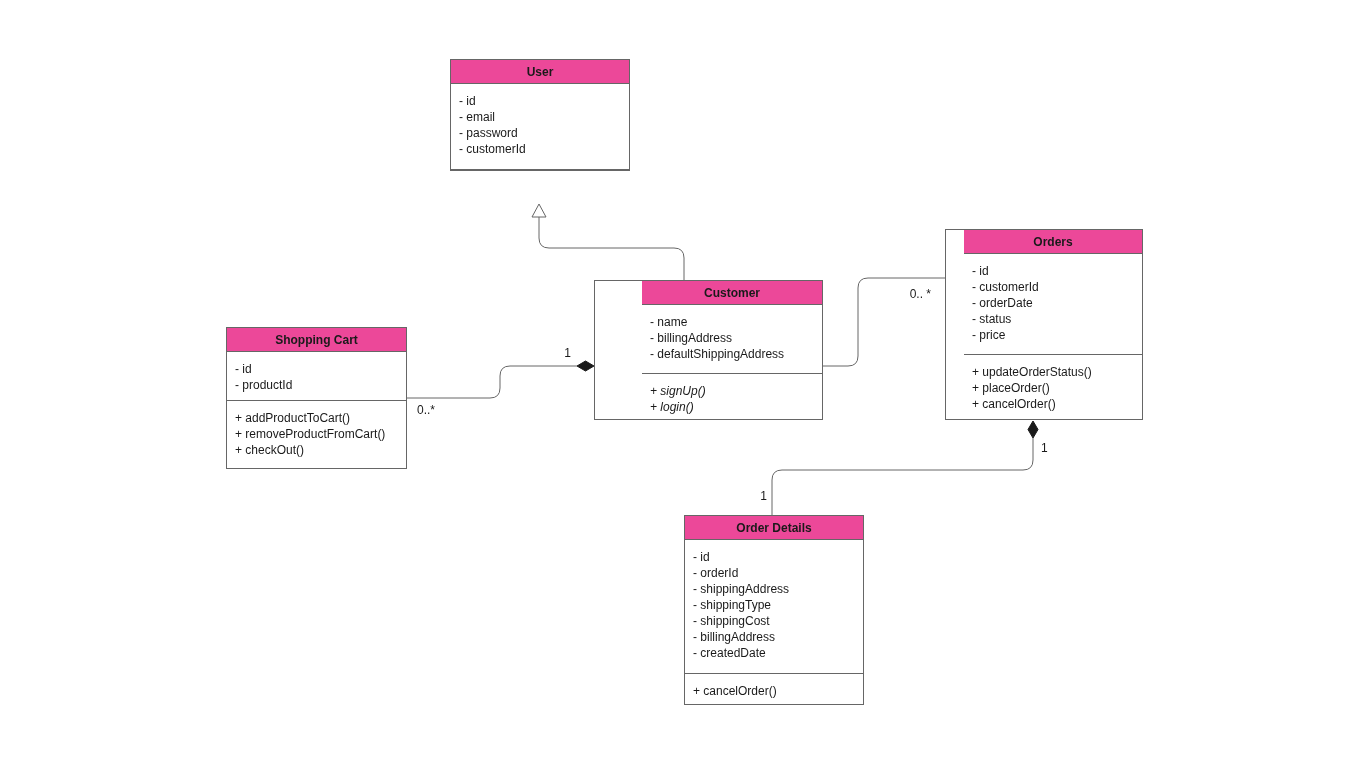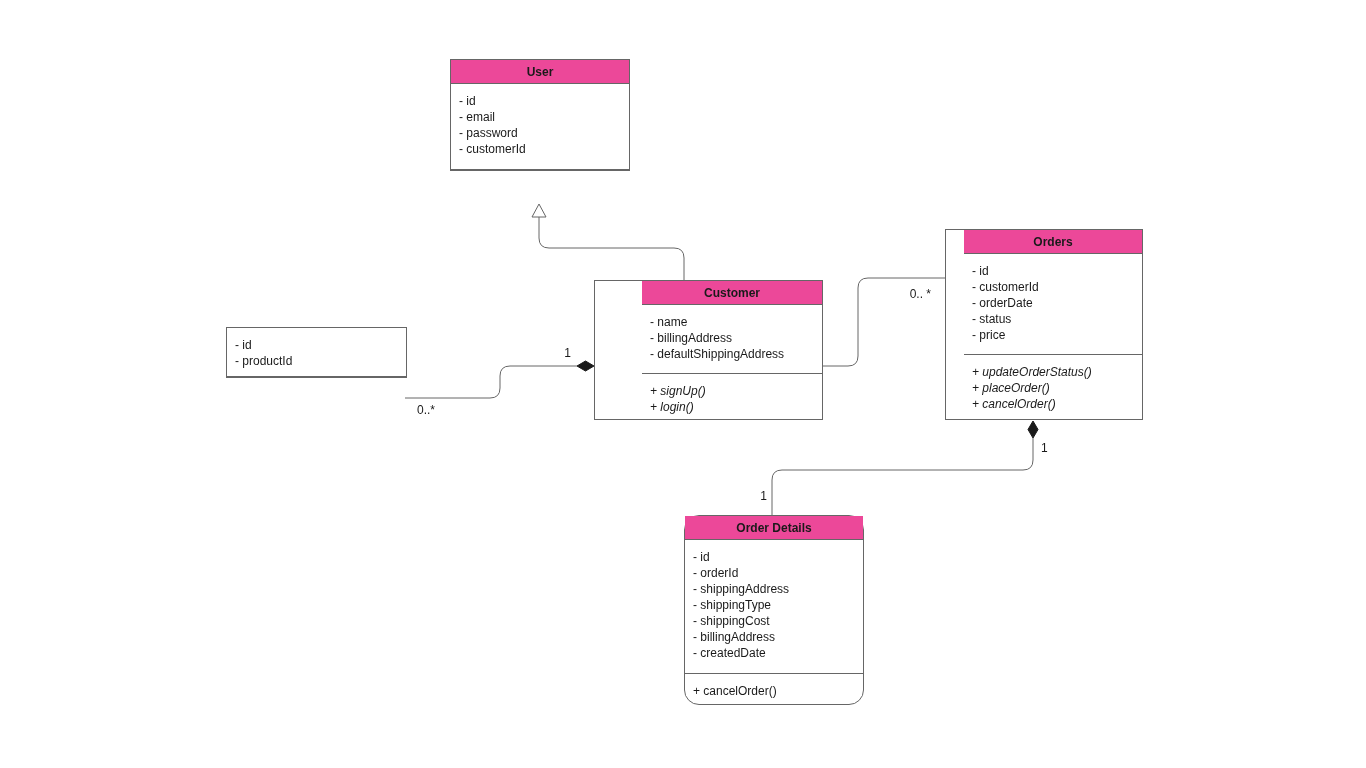--- a/index.html
+++ b/index.html
@@ -51,22 +51,22 @@
   #class-user .uml-attrs      { height: 86px; }
   #class-user .uml-methods    { height: 32px; }
   #class-customer      { left: 594px; top: 280px; width: 180px; padding-left: 47px; }
   #class-customer .uml-attrs  { height: 69px; }
   #class-customer .uml-methods{ height: 45px; font-style: italic; }
   #class-shopping-cart { left: 226px; top: 327px; width: 179px; }
   #class-shopping-cart .uml-attrs   { height: 49px; }
   #class-shopping-cart .uml-methods { height: 67px; }
   #class-orders        { left: 945px; top: 229px; width: 178px; padding-left: 18px; }
   #class-orders .uml-attrs    { height: 101px; }
-  #class-orders .uml-methods  { height: 64px; font-style: italic; }
-  #class-order-details { left: 684px; top: 515px; width: 178px; border-radius: 15px; }
+  #class-orders .uml-methods  { height: 64px; }
+  #class-order-details { left: 684px; top: 515px; width: 178px; }
   #class-order-details .uml-attrs   { height: 134px; }
   #class-order-details .uml-methods { height: 30px; }
 </style>
 </head>
 <body>
 
 <div class="canvas">
 
   <svg id="edge-layer" viewBox="0 0 1366 768" xmlns="http://www.w3.org/2000/svg">
       <path d="M 684 296 L 684 258 Q 684 248 674 248 L 549 248 Q 539 248 539 238 L 539 217" fill="none" stroke="#666666" stroke-width="1"></path>
@@ -102,23 +102,29 @@
         <div>- billingAddress</div>
         <div>- defaultShippingAddress</div>
       </div>
     <div class="uml-methods">
         <div>+ signUp()</div>
         <div>+ login()</div>
       </div>
   </div>
 
   <div class="uml-class" id="class-shopping-cart">
+    <div class="uml-title">Shopping Cart</div>
     <div class="uml-attrs">
         <div>- id</div>
         <div>- productId</div>
+      </div>
+    <div class="uml-methods">
+        <div>+ addProductToCart()</div>
+        <div>+ removeProductFromCart()</div>
+        <div>+ checkOut()</div>
       </div>
   </div>
 
   <div class="uml-class" id="class-orders">
     <div class="uml-title">Orders</div>
     <div class="uml-attrs">
         <div>- id</div>
         <div>- customerId</div>
         <div>- orderDate</div>
         <div>- status</div>

